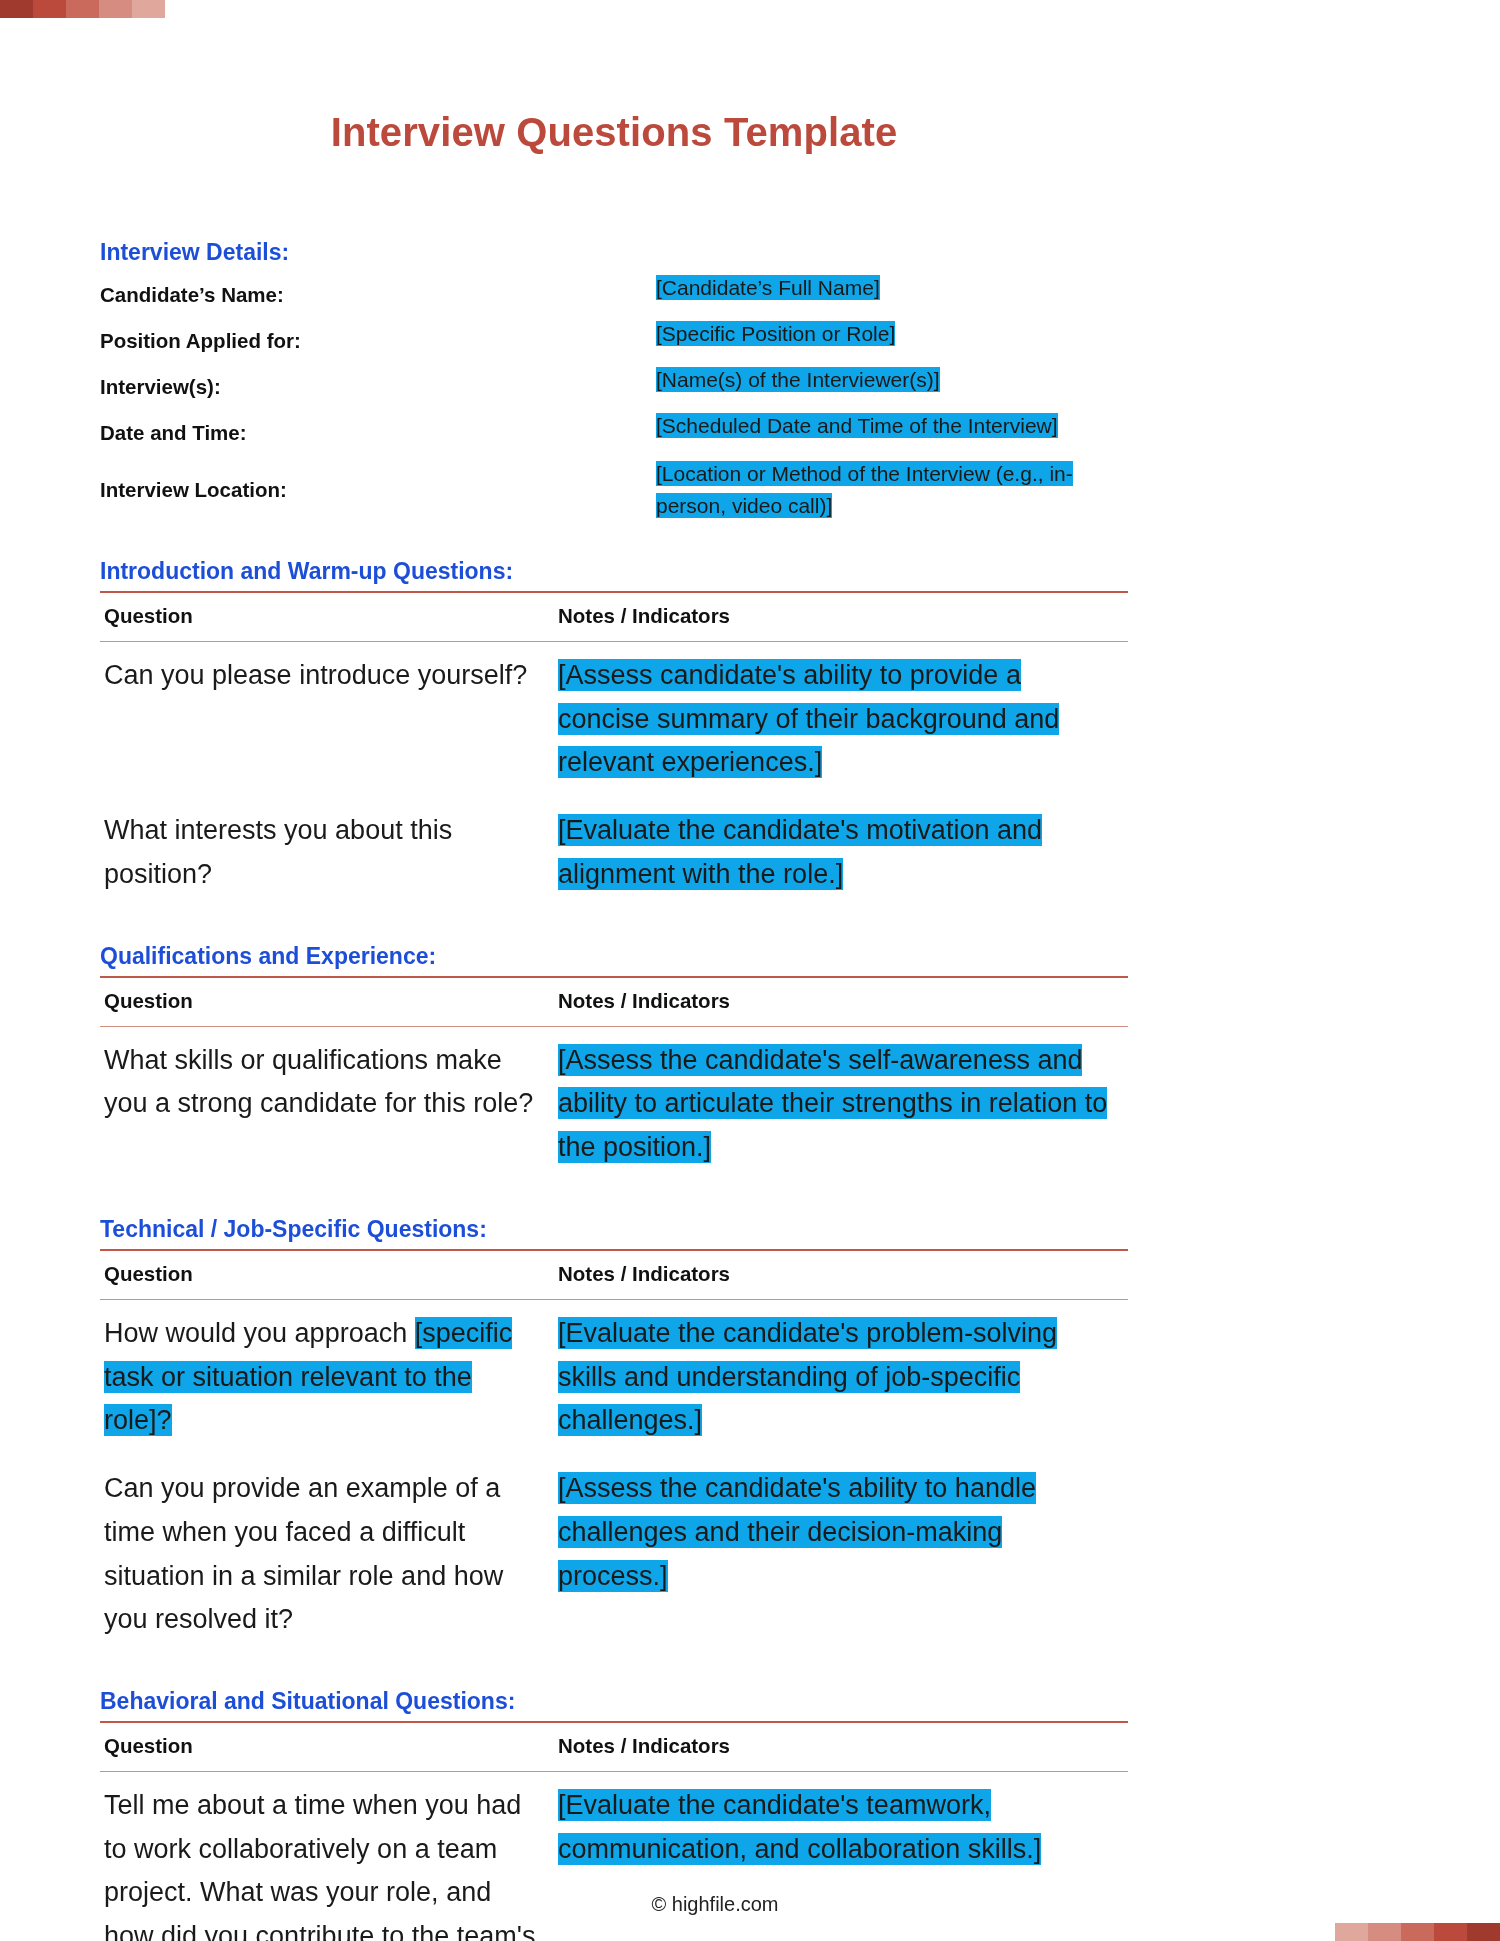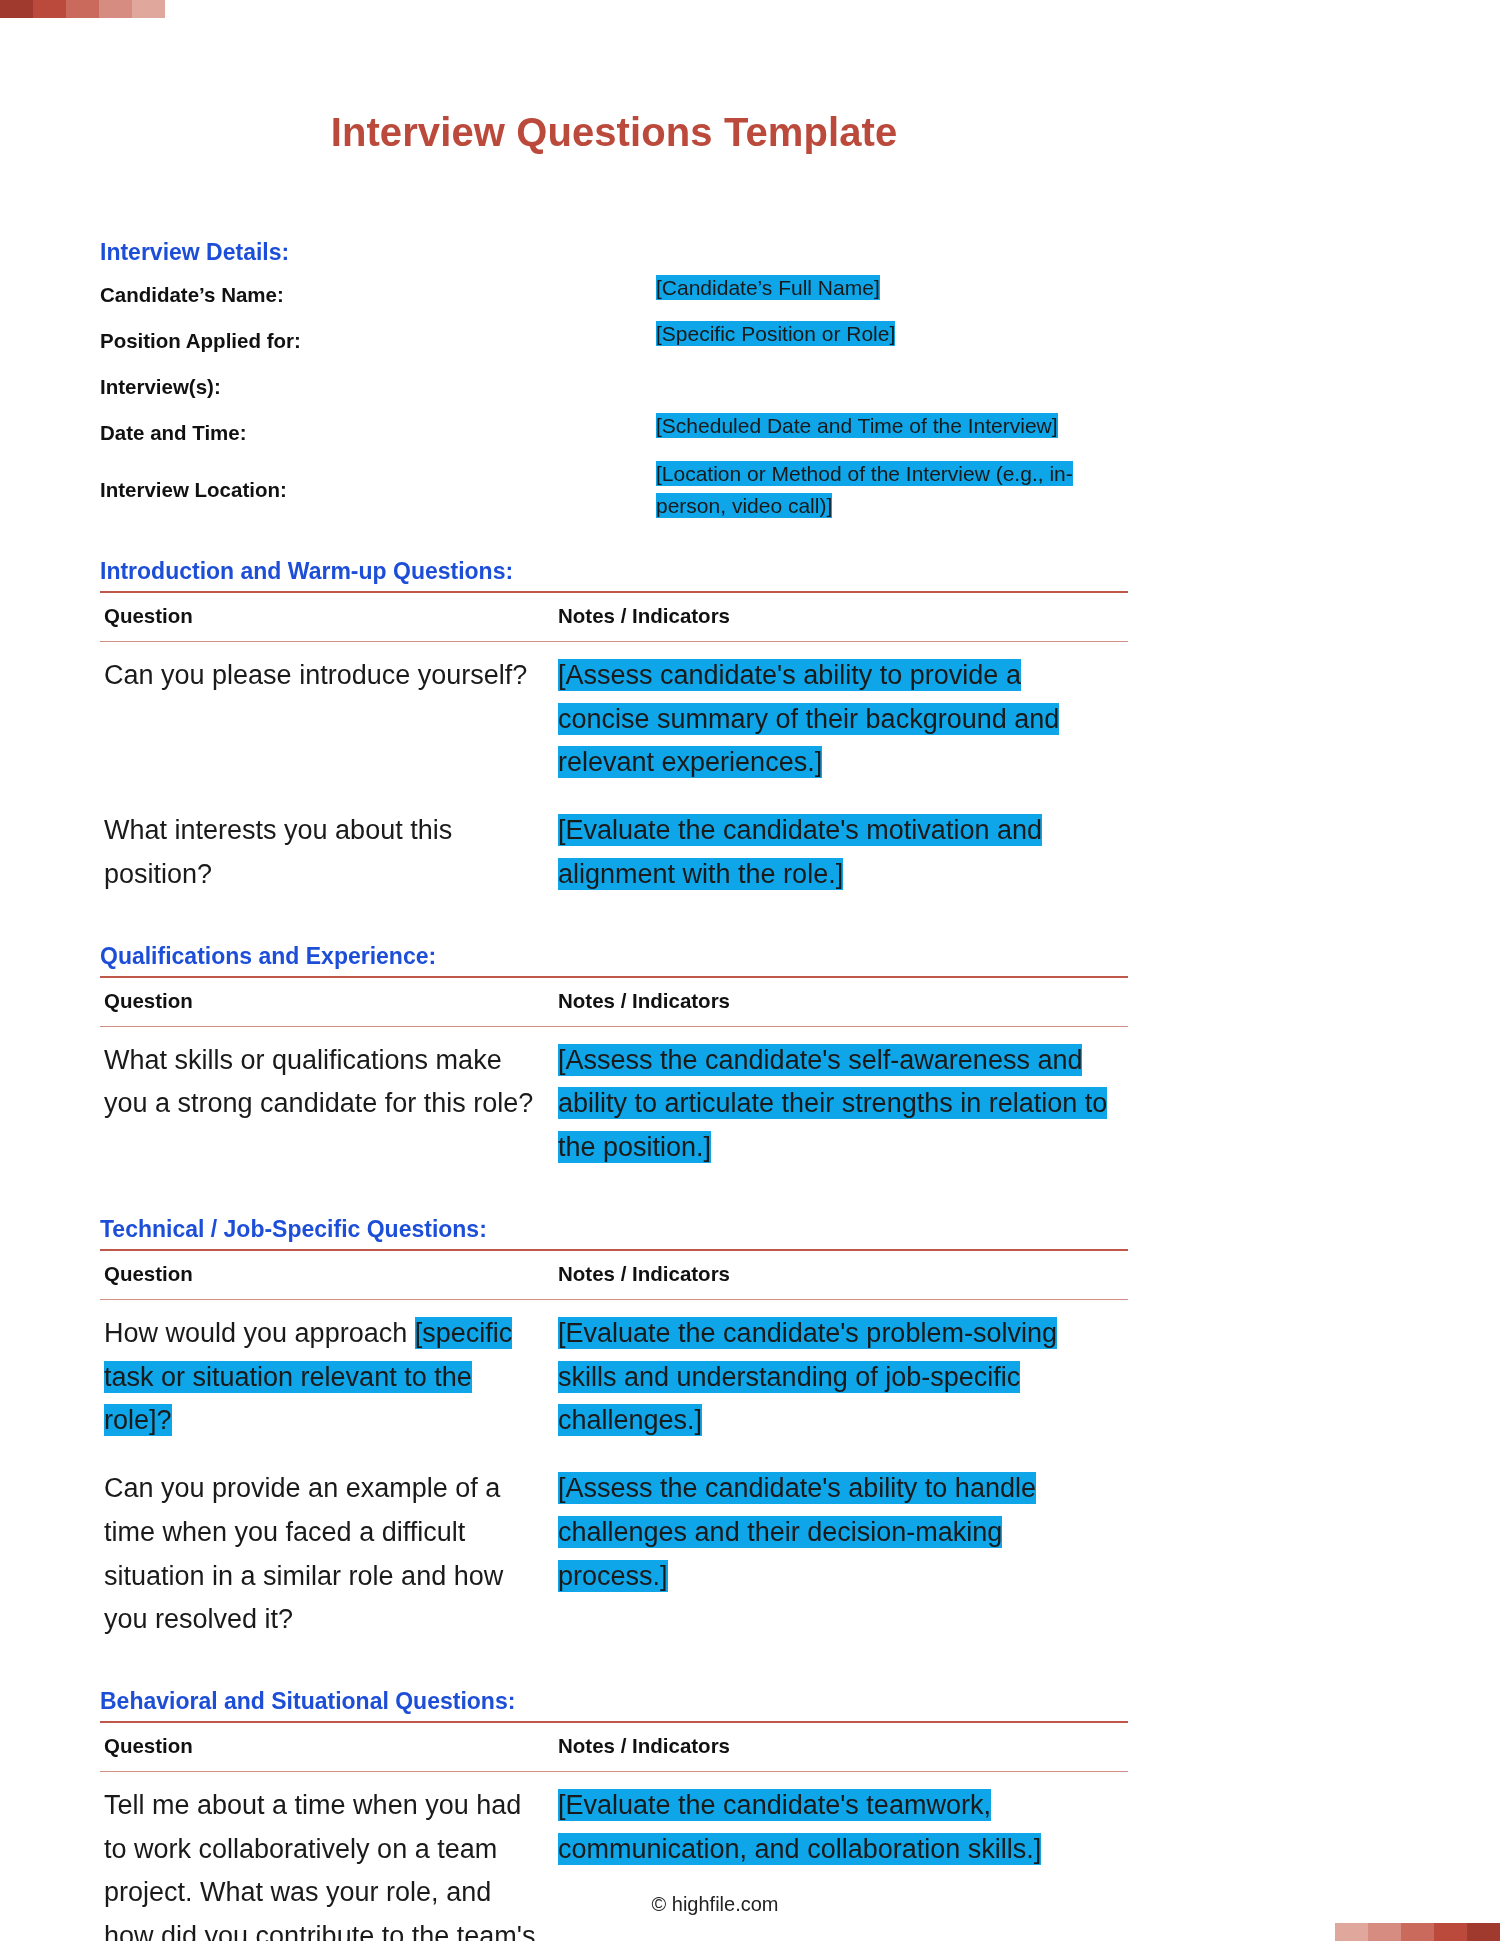--- a/index.html
+++ b/index.html
@@ -156,20 +156,21 @@
         <div class="detail-row">
           <div class="detail-label">Candidate’s Name:</div>
           <div class="detail-value"><span class="hl">[Candidate’s Full Name]</span></div>
         </div>
         <div class="detail-row">
           <div class="detail-label">Position Applied for:</div>
           <div class="detail-value"><span class="hl">[Specific Position or Role]</span></div>
         </div>
         <div class="detail-row">
           <div class="detail-label">Interview(s):</div>
+          <div class="detail-value"><span class="hl">[Name(s) of the Interviewer(s)]</span></div>
         </div>
         <div class="detail-row">
           <div class="detail-label">Date and Time:</div>
           <div class="detail-value"><span class="hl">[Scheduled Date and Time of the Interview]</span></div>
         </div>
         <div class="detail-row tall">
           <div class="detail-label">Interview Location:</div>
           <div class="detail-value"><span class="hl">[Location or Method of the Interview (e.g., in-person, video call)]</span></div>
         </div>
       </div>

